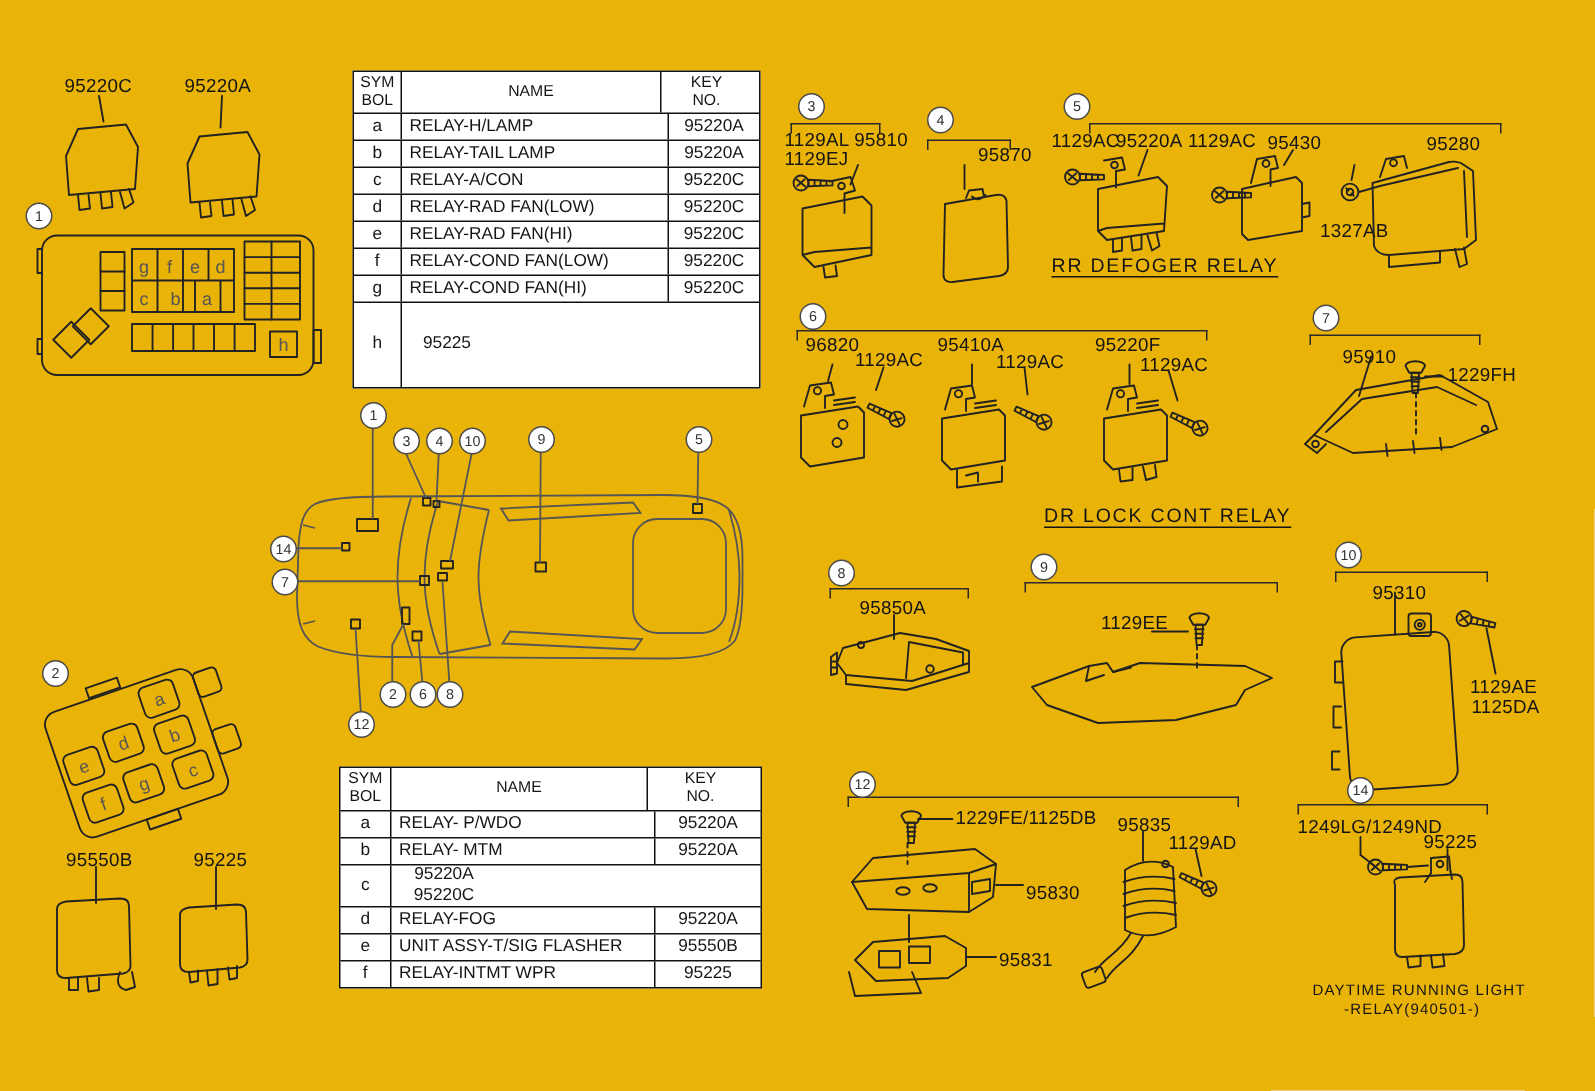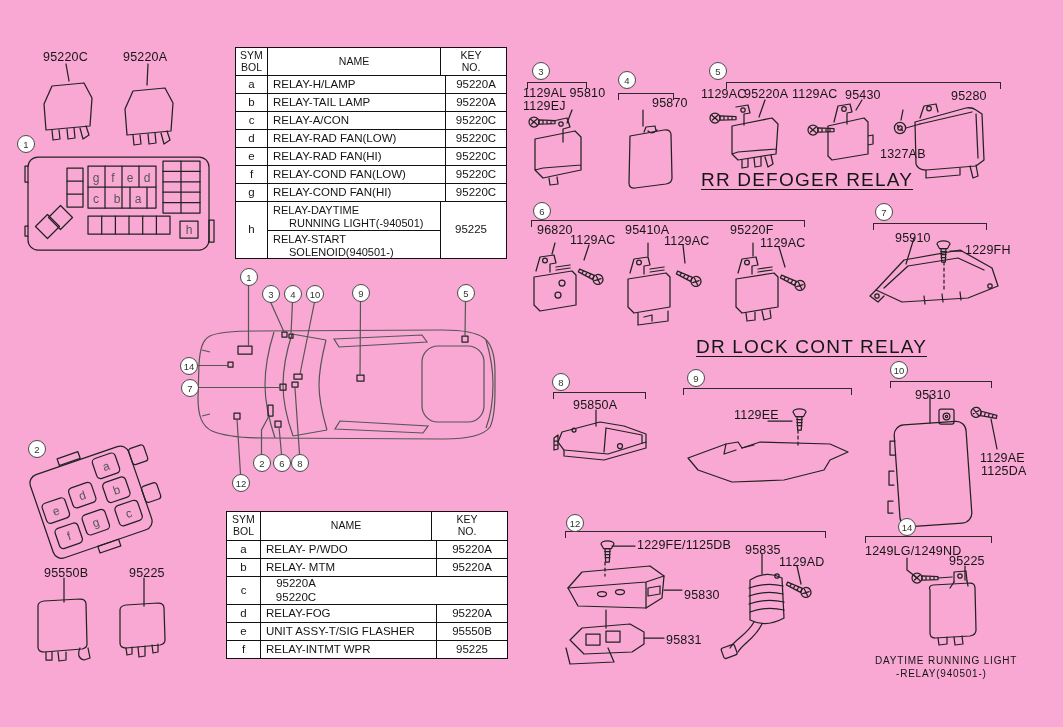--- a/index.html
+++ b/index.html
@@ -1,20 +1,20 @@
 <!DOCTYPE html>
 <html><head>
 <meta charset="utf-8">
 <style>
   html,body{margin:0;padding:0;background:#e8e8e8;}
-  .cv{position:relative;width:1063px;height:727px;background:#f9a8d4;
+  .cv{position:relative;width:1063px;height:727px;background:#eab308;
       font-family:"Liberation Sans",sans-serif;color:#151515;overflow:hidden;}
   .lbl{position:absolute;font-size:12.5px;line-height:1.05;white-space:nowrap;
        color:#151515;letter-spacing:.2px;}
-  .cap{position:absolute;font-size:19px;white-space:nowrap;color:#151515;
+  .cap{position:absolute;font-size:13px;white-space:nowrap;color:#151515;
        letter-spacing:1.2px;text-decoration:underline;text-underline-offset:3px;}
   .capn{position:absolute;font-size:10px;white-space:nowrap;color:#151515;
        letter-spacing:.8px;}
   .co{position:absolute;width:16px;height:16px;border:1.4px solid #4a4a4a;
       border-radius:50%;background:#fff;display:flex;align-items:center;
       justify-content:center;font-size:9.5px;color:#333;z-index:5;}
   .br{position:absolute;height:6px;border-top:1.3px solid #2a2a2a;
       border-left:1.3px solid #2a2a2a;border-right:1.3px solid #2a2a2a;}
   svg.art{position:absolute;overflow:visible;}
   svg.art *{vector-effect:non-scaling-stroke;}
@@ -151,24 +151,20 @@
         <div class="td c-name name">RELAY-COND FAN(LOW)</div>
         <div class="td c-key">95220C</div>
     </div>
     <div class="tr" style="height:17px;">
       <div class="td f c-sym">g</div>
         <div class="td c-name name">RELAY-COND FAN(HI)</div>
         <div class="td c-key">95220C</div>
     </div>
     <div class="tr" style="height:56px;">
       <div class="td f c-sym">h</div>
-      <div class="hsplit c-name">
-        <div class="hsub"><span>RELAY-DAYTIME</span><br><span class="ind">RUNNING LIGHT(-940501)</span></div>
-        <div class="hsub b"><span>RELAY-START</span><br><span class="ind">SOLENOID(940501-)</span></div>
-      </div>
       <div class="td c-key">95225</div>
     </div>
   </div>
 
   <div class="co" style="left:532px;top:62px;">3</div>
   <div class="br" style="left:527px;top:82px;width:58px;"></div>
   <div class="lbl" style="left:523px;top:87px;">1129AL 95810</div>
   <div class="lbl" style="left:523px;top:100px;">1129EJ</div>
   <svg class="art" style="left:523px;top:108px;" width="110" height="85">
     <path class="ln" d="M49,2 L44,15"></path>

